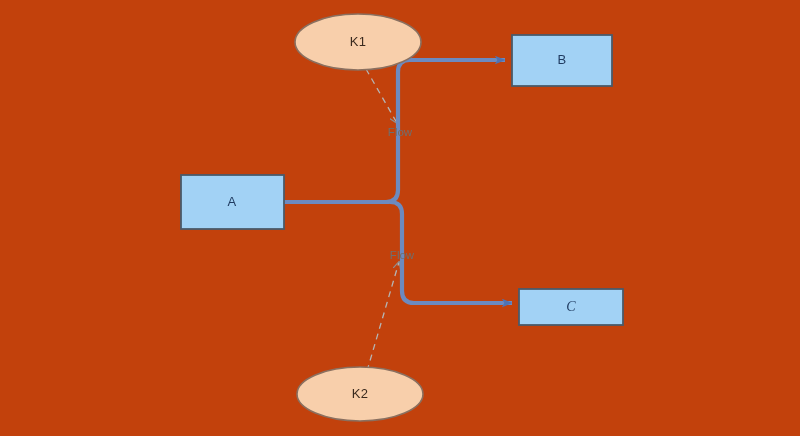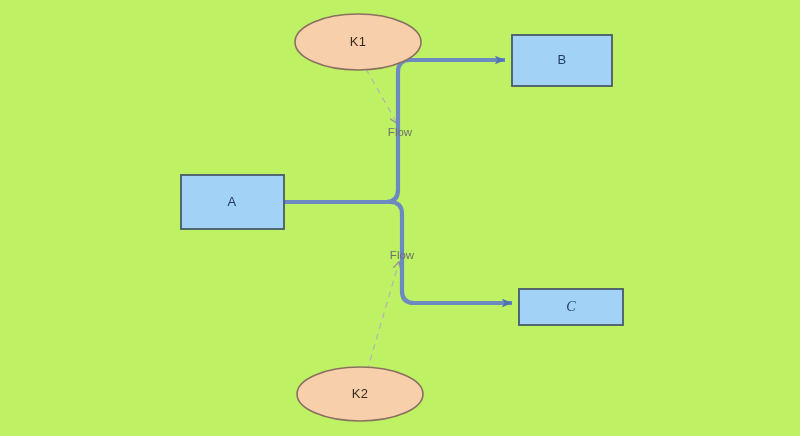--- a/index.html
+++ b/index.html
@@ -7,21 +7,21 @@
     padding: 0;
     background: #ffffff;
   }
   body {
     font-family: "Liberation Sans", sans-serif;
   }
   #canvas {
     position: relative;
     width: 800px;
     height: 436px;
-    background: #bef264;
+    background: #c2410c;
     overflow: hidden;
   }
   #diagram-svg {
     position: absolute;
     left: 0;
     top: 0;
     width: 800px;
     height: 436px;
   }
   .node-label {

